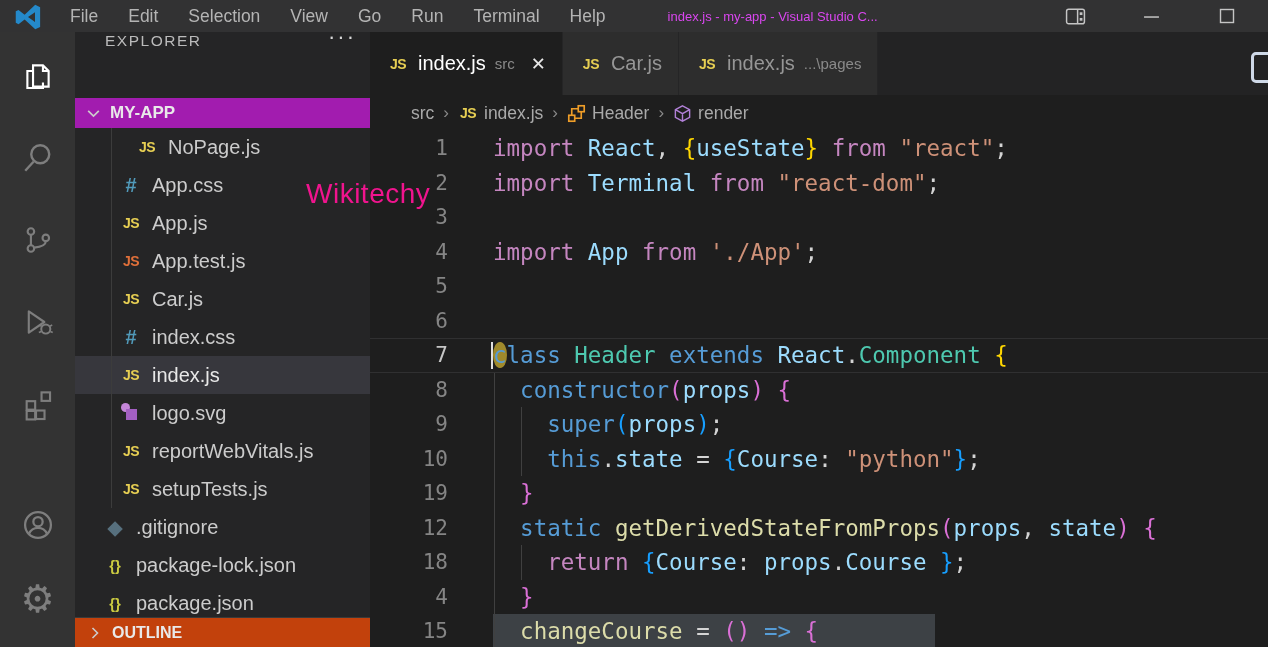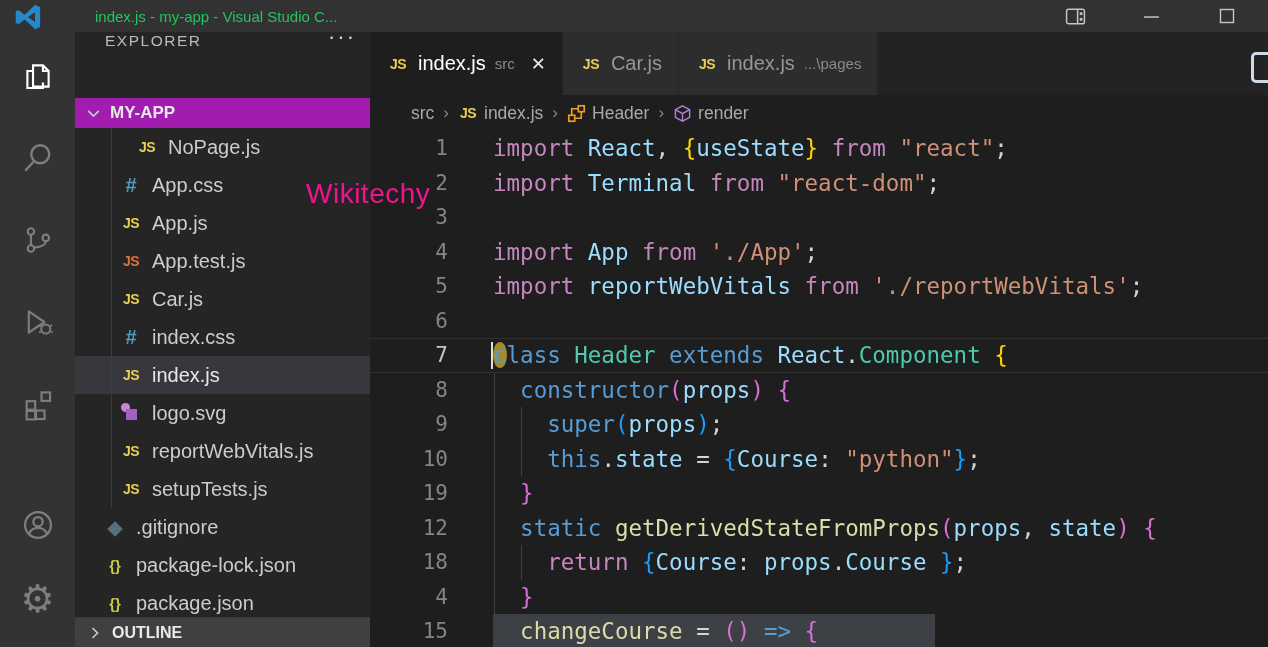--- a/index.html
+++ b/index.html
@@ -3,21 +3,21 @@
 <meta charset="utf-8">
 <style>
   html,body{margin:0;padding:0;background:#111;font-family:"Liberation Sans",sans-serif;}
   .window{position:relative;width:1268px;height:647px;background:#1e1e1e;overflow:hidden;color:#ccc;}
 
   
   .titlebar{position:absolute;top:0;left:0;right:0;height:32px;background:#323233;display:flex;align-items:center;z-index:5;}
   .vscode-logo{width:30px;height:30px;margin:2px 14px 0 13px;flex:none;}
   .menus{display:flex;align-items:center;gap:4px;}
   .menu-item{color:#b4b4b4;font-size:17.5px;padding:2px 13px;border-radius:4px;white-space:nowrap;}
-  .win-title{color:#22c55e;font-size:15px;margin-left:38px;white-space:nowrap;}
+  .win-title{color:#d946ef;font-size:13px;margin-left:49px;white-space:nowrap;}
   .win-controls{margin-left:auto;display:flex;align-items:center;gap:30px;padding-right:18px;}
   .win-btn{width:46px;height:30px;display:flex;align-items:center;justify-content:center;color:#c5c5c5;}
 
   
   .main{position:absolute;top:32px;left:0;right:0;bottom:0;display:flex;}
 
   
   .activitybar{width:75px;background:#333333;flex:none;display:flex;flex-direction:column;align-items:center;padding-top:18px;box-sizing:border-box;}
   .ab-item{width:75px;height:52px;margin-bottom:30px;display:flex;align-items:center;justify-content:center;color:#7e7e7e;}
   .ab-item.active{color:#ffffff;}
@@ -38,21 +38,21 @@
   .tname{margin-left:9px;}
   .fi{display:inline-flex;align-items:center;justify-content:center;width:24px;height:24px;flex:none;font-weight:bold;text-align:center;}
   .fi-js{color:#e7cf53;font-size:14px;letter-spacing:-.5px;}
   .fi-js.test{color:#e0703a;}
   .fi-css{color:#519aba;font-size:20px;}
   .fi-json{color:#cbcb41;font-size:15px;}
   .fi-git{color:#57707e;font-size:19px;}
   .fi-svg{position:relative;}
   .fi-svg .c{position:absolute;left:2px;top:2px;width:9px;height:9px;border-radius:50%;background:#c586d9;}
   .fi-svg .s{position:absolute;left:7px;top:8px;width:11px;height:11px;background:#a35fc2;}
-  .outline{position:absolute;left:0;right:0;bottom:0;height:30px;border-top:1px solid #3a3a3a;display:flex;align-items:center;background:#404040;color:#e9e9e9;font-weight:bold;font-size:16px;padding-left:12px;box-sizing:border-box;}
+  .outline{position:absolute;left:0;right:0;bottom:0;height:30px;border-top:1px solid #3a3a3a;display:flex;align-items:center;background:#c2410c;color:#e9e9e9;font-weight:bold;font-size:16px;padding-left:12px;box-sizing:border-box;}
   .outline .chev{margin-right:9px;color:#cccccc;display:flex;}
 
   
   .editor{flex:1;position:relative;background:#1e1e1e;overflow:hidden;}
   .tabbar{position:absolute;top:0;left:0;right:0;height:63px;background:#262626;display:flex;}
   .tab{height:63px;display:flex;align-items:center;padding:0 16px;background:#2d2d2d;border-right:1px solid #252526;white-space:nowrap;box-sizing:border-box;}
   .tab.active{background:#1e1e1e;}
   .tab .fi{margin-right:8px;}
   .tab-label{font-size:20px;color:#969696;}
   .tab.active .tab-label{color:#ffffff;}
@@ -86,20 +86,30 @@
 <body>
 
 <div class="window">
 
   <div class="titlebar">
     <div class="vscode-logo">
       <svg viewBox="0 0 24 24" width="30" height="30">
         <path fill="#2489ca" d="M17.8 2.2 9.3 10.1 4.4 6.3 2.2 7.4v9.2l2.2 1.1 4.9-3.8 8.5 7.9 3.9-1.9V4.1L17.8 2.2zM17.6 8.1v7.8L12 12l5.6-3.9z"></path>
       </svg>
     </div>
+    <nav class="menus">
+        <span class="menu-item">File</span>
+        <span class="menu-item">Edit</span>
+        <span class="menu-item">Selection</span>
+        <span class="menu-item">View</span>
+        <span class="menu-item">Go</span>
+        <span class="menu-item">Run</span>
+        <span class="menu-item">Terminal</span>
+        <span class="menu-item">Help</span>
+      </nav>
     <div class="win-title">index.js - my-app - Visual Studio C...</div>
     <div class="win-controls">
       <div class="win-btn">
         <svg viewBox="0 0 20 18" width="21" height="19">
             <rect x="1.5" y="2" width="17" height="14" rx="2" fill="none" stroke="#c5c5c5" stroke-width="1.4"></rect>
             <line x1="12" y1="2" x2="12" y2="16" stroke="#c5c5c5" stroke-width="1.4"></line>
             <rect x="14" y="5" width="2.6" height="2.6" fill="#c5c5c5"></rect>
             <rect x="14" y="10.4" width="2.6" height="2.6" fill="#c5c5c5"></rect>
           </svg>
       </div>
@@ -314,21 +324,20 @@
           </div>
           <div class="line">
             <span class="ln">3</span>
           </div>
           <div class="line">
             <span class="ln">4</span>
             <span class="lt"><span style="color: rgb(197, 134, 192);">import </span><span style="color: rgb(156, 220, 254);">App </span><span style="color: rgb(197, 134, 192);">from </span><span style="color: rgb(206, 145, 120);">'./App'</span><span style="color: rgb(212, 212, 212);">;</span></span>
           </div>
           <div class="line">
             <span class="ln">5</span>
-            <span class="lt"><span style="color: rgb(197, 134, 192);">import </span><span style="color: rgb(156, 220, 254);">reportWebVitals </span><span style="color: rgb(197, 134, 192);">from </span><span style="color: rgb(206, 145, 120);">'./reportWebVitals'</span><span style="color: rgb(212, 212, 212);">;</span></span>
           </div>
           <div class="line">
             <span class="ln">6</span>
             <span class="lt"></span>
           </div>
           <div class="line current">
             <span class="ln">7</span>
             <span class="lt"><span class="cmark" style="color: rgb(86, 156, 214);">c</span><span style="color: rgb(86, 156, 214);">lass </span><span style="color: rgb(78, 201, 176);">Header </span><span style="color: rgb(86, 156, 214);">extends </span><span style="color: rgb(156, 220, 254);">React</span><span style="color: rgb(212, 212, 212);">.</span><span style="color: rgb(78, 201, 176);">Component </span><span style="color: rgb(255, 215, 0);">{</span></span>
             <span class="caret"></span>
           </div>

